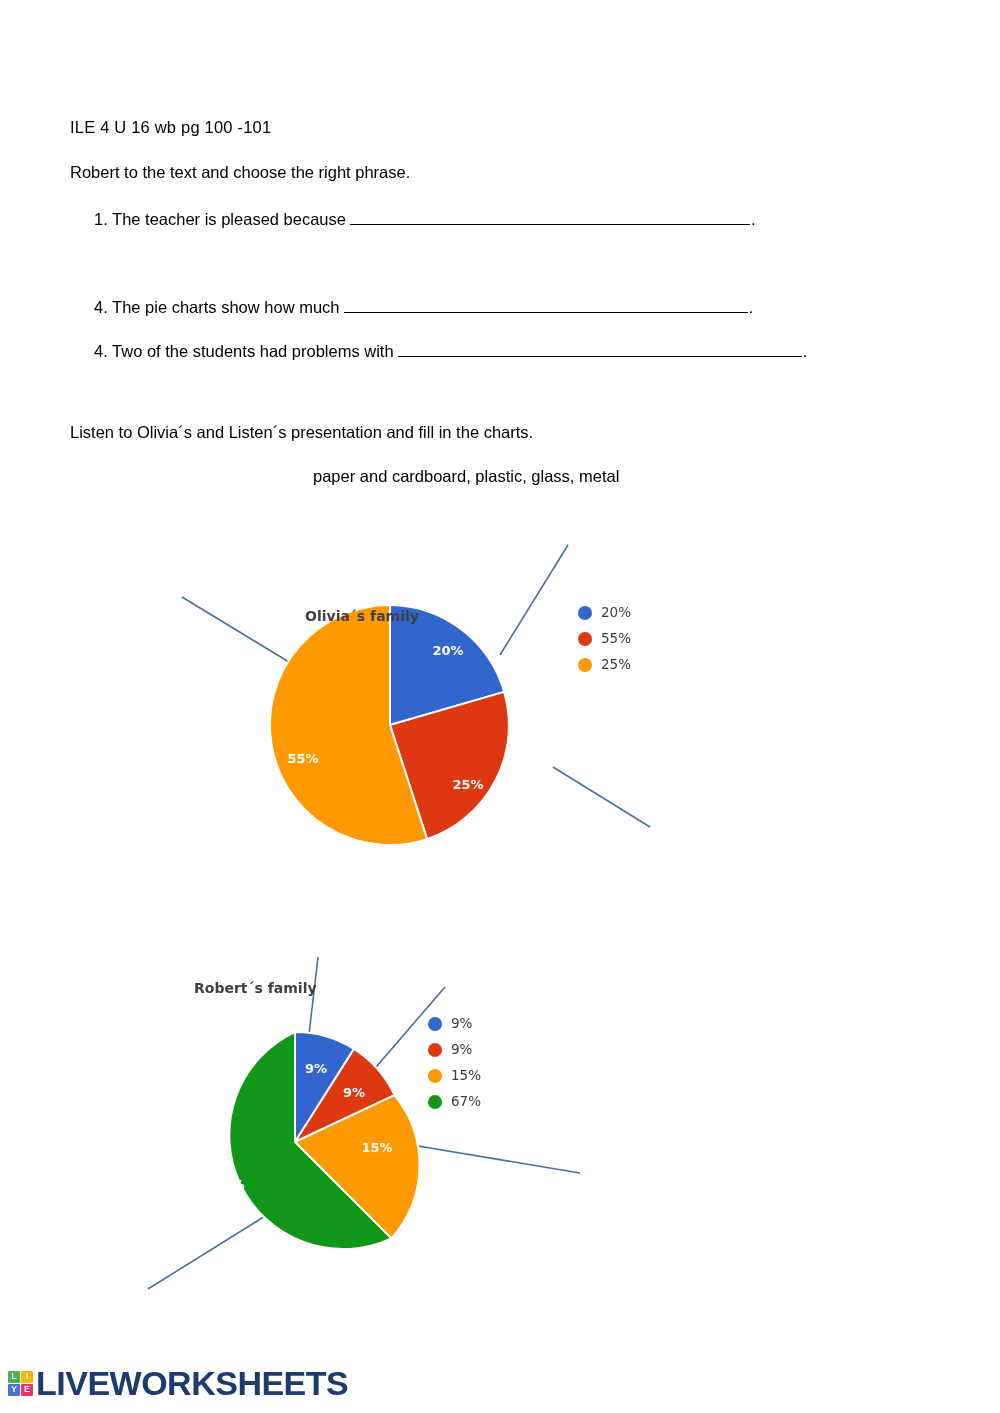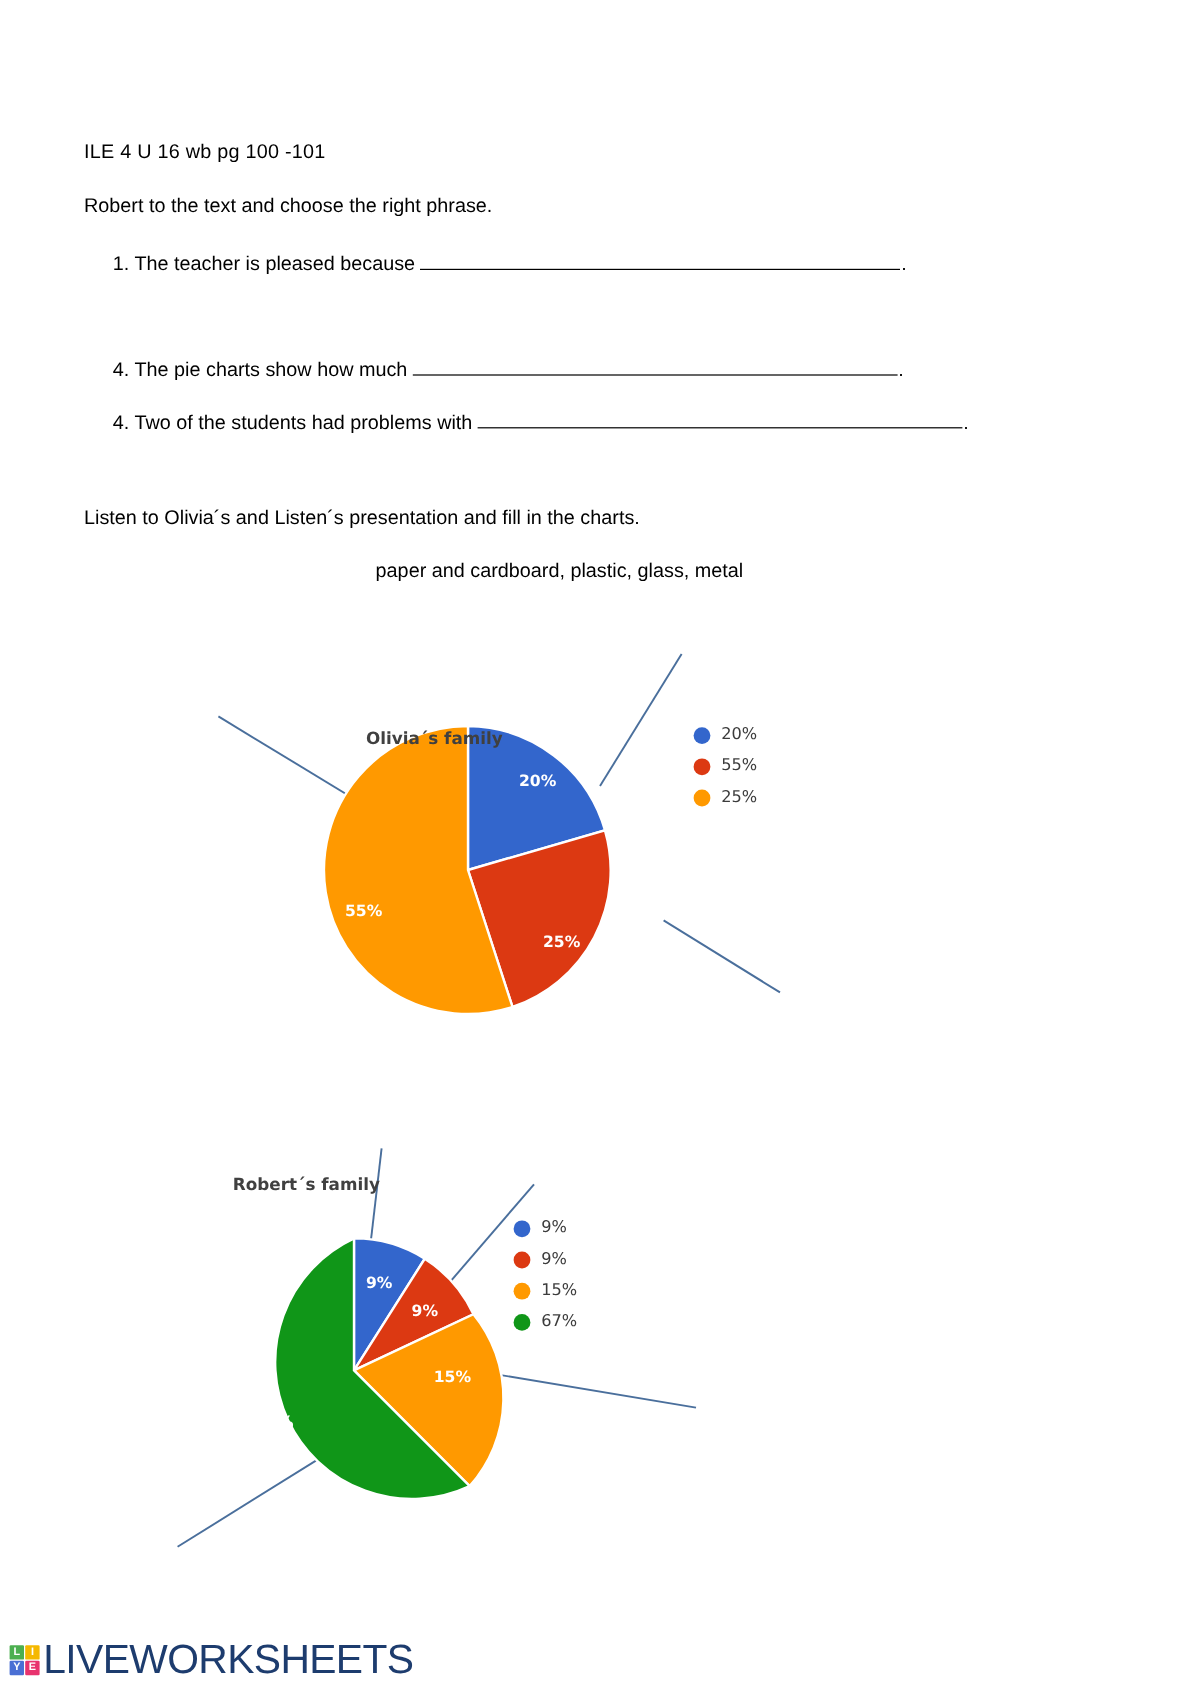--- a/index.html
+++ b/index.html
@@ -143,21 +143,21 @@
     font-family: "Liberation Sans", sans-serif;
     font-size: 9px;
     font-weight: bold;
     color: #ffffff;
     border-radius: 1px;
     line-height: 1;
   }
   .lw-wordmark {
     font-family: "Liberation Sans", sans-serif;
     font-size: 34px;
-    font-weight: normal;
+    font-weight: bold;
     color: #1d3c6e;
     letter-spacing: -0.5px;
     line-height: 1;
   }
 </style>
 </head>
 <body>
 
 <div class="page">
 

